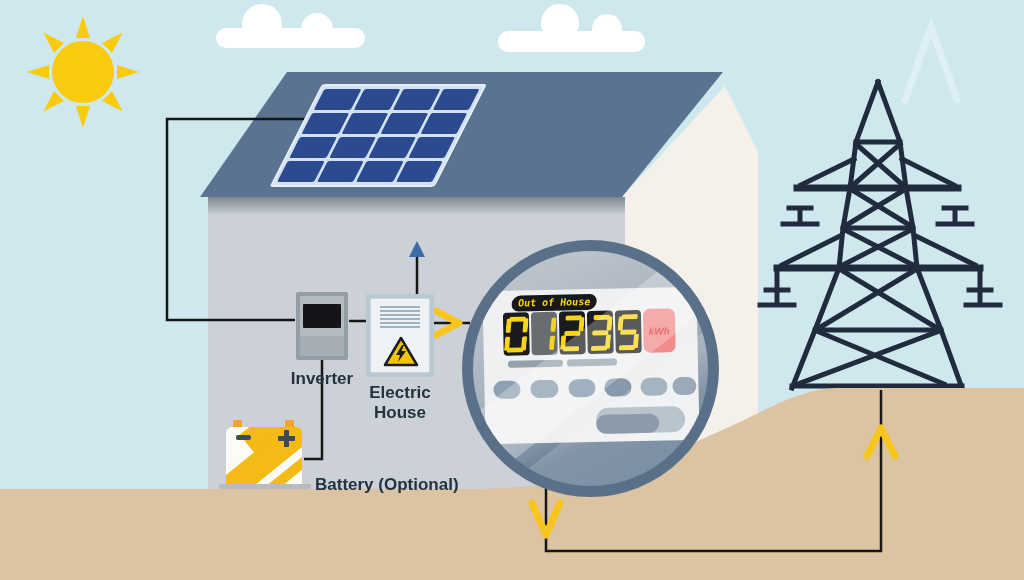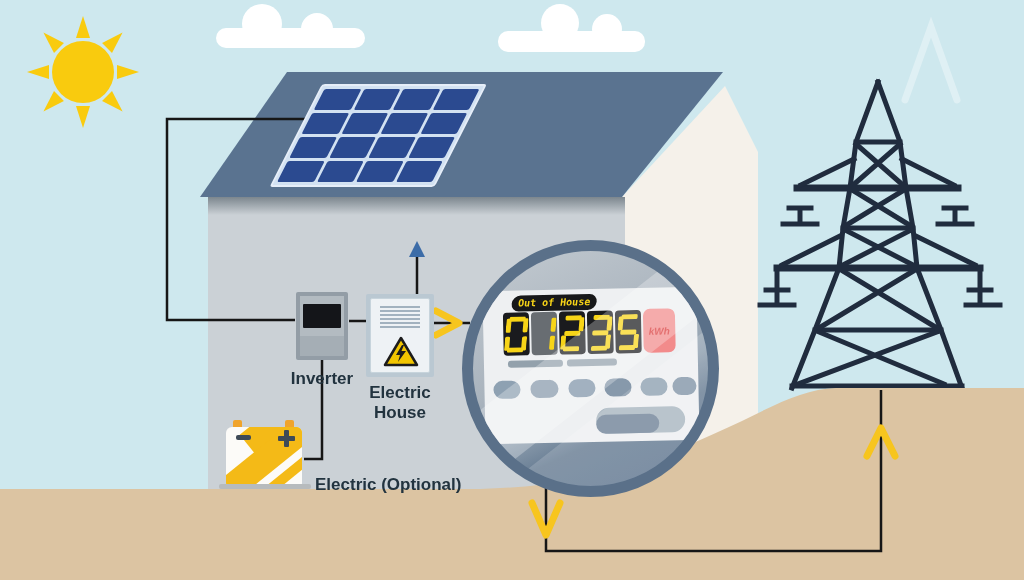--- a/index.html
+++ b/index.html
@@ -216,21 +216,21 @@
     <div class="body">
       <div class="stripe sA"></div>
       <div class="stripe sB"></div>
       <div class="stripe sC"></div>
       <div class="minus"></div>
       <div class="plusv"></div>
       <div class="plush"></div>
     </div>
     <div class="base"></div>
   </div>
-  <div class="lbl" style="left:315px;top:475px;">Electric (Optional)</div>
+  <div class="lbl" style="left:315px;top:475px;">Battery (Optional)</div>
 
   <div class="meter">
     <div class="face">
       <div class="hdr">Out of House</div>
       <div class="digits">
           <div class="cell">
             <svg width="22" height="36" viewBox="0 0 22 36">
               <rect x="3" y="0" width="16" height="5" rx="1.5" fill="currentColor"></rect>
               <rect x="17" y="2" width="5" height="14" rx="1.5" fill="currentColor"></rect>
               <rect x="17" y="20" width="5" height="14" rx="1.5" fill="currentColor"></rect>

